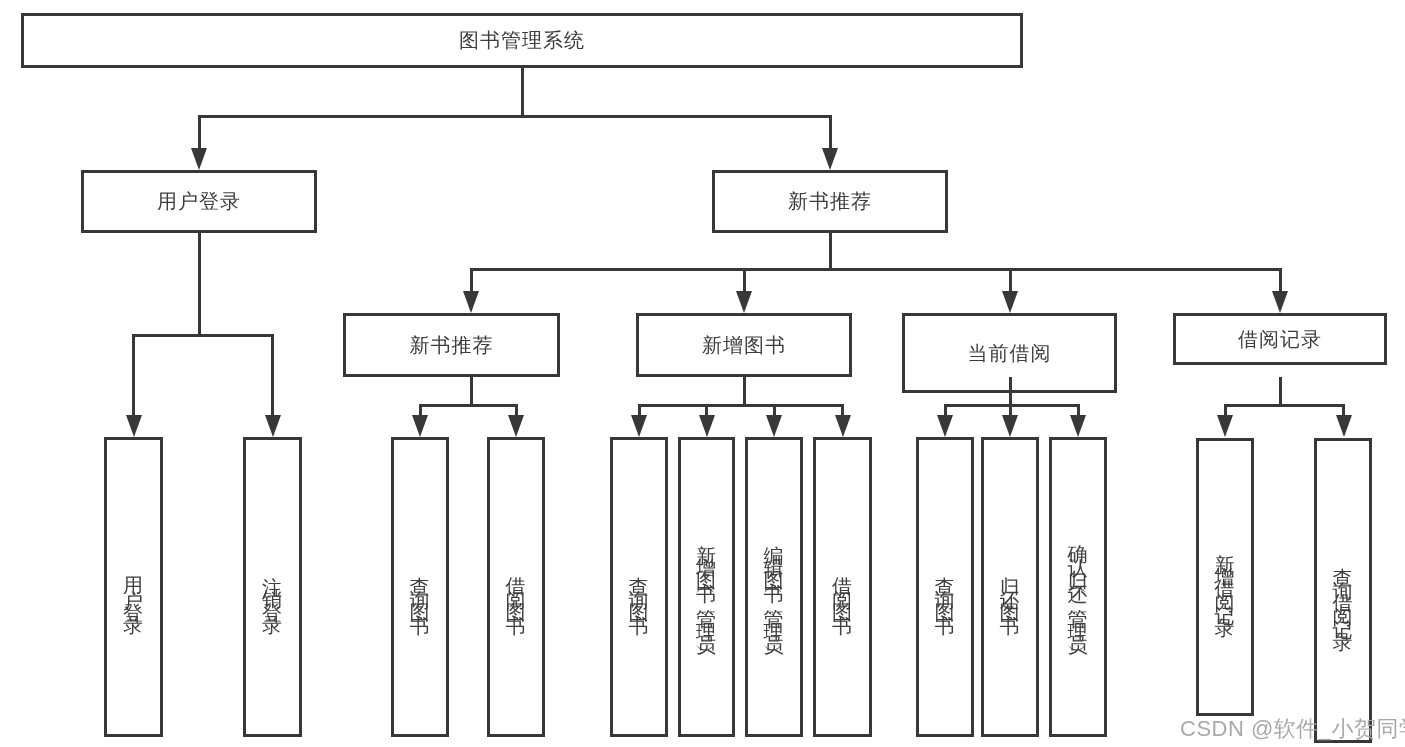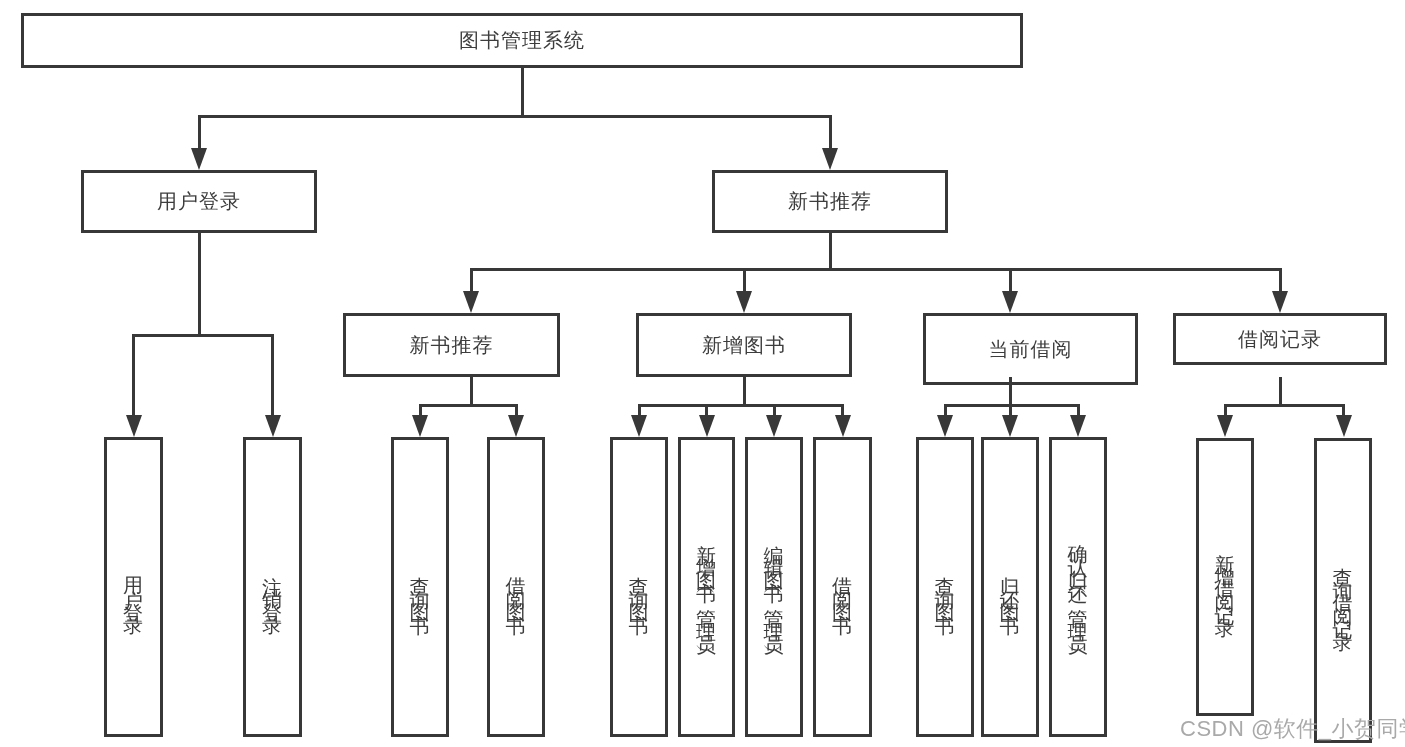--- a/index.html
+++ b/index.html
@@ -65,21 +65,21 @@
   <div class="vline" style="left:742.5px;top:267.5px;height:25px"></div>
   <div class="vline" style="left:1008.5px;top:267.5px;height:25px"></div>
   <div class="vline" style="left:1278.5px;top:267.5px;height:25px"></div>
   <div class="arr" style="left:463px;top:291px"></div>
   <div class="arr" style="left:736px;top:291px"></div>
   <div class="arr" style="left:1002px;top:291px"></div>
   <div class="arr" style="left:1272px;top:291px"></div>
 
   <div class="box" style="left:343px;top:313px;width:217px;height:64px">新书推荐</div>
   <div class="box" style="left:636px;top:313px;width:216px;height:64px">新增图书</div>
-  <div class="box" style="left:923px;top:313px;width:215px;height:72px">当前借阅</div>
+  <div class="box" style="left:902px;top:313px;width:215px;height:80px">当前借阅</div>
   <div class="box" style="left:1173px;top:313px;width:214px;height:52px">借阅记录</div>
 
   <div class="vline" style="left:469.5px;top:377px;height:30px"></div>
   <div class="hline" style="left:418.5px;top:404px;width:99px"></div>
   <div class="vline" style="left:418.5px;top:404px;height:15px"></div>
   <div class="vline" style="left:514.5px;top:404px;height:15px"></div>
   <div class="arr" style="left:412px;top:415px"></div>
   <div class="arr" style="left:508px;top:415px"></div>
 
   <div class="vline" style="left:742.5px;top:377px;height:30px"></div>

